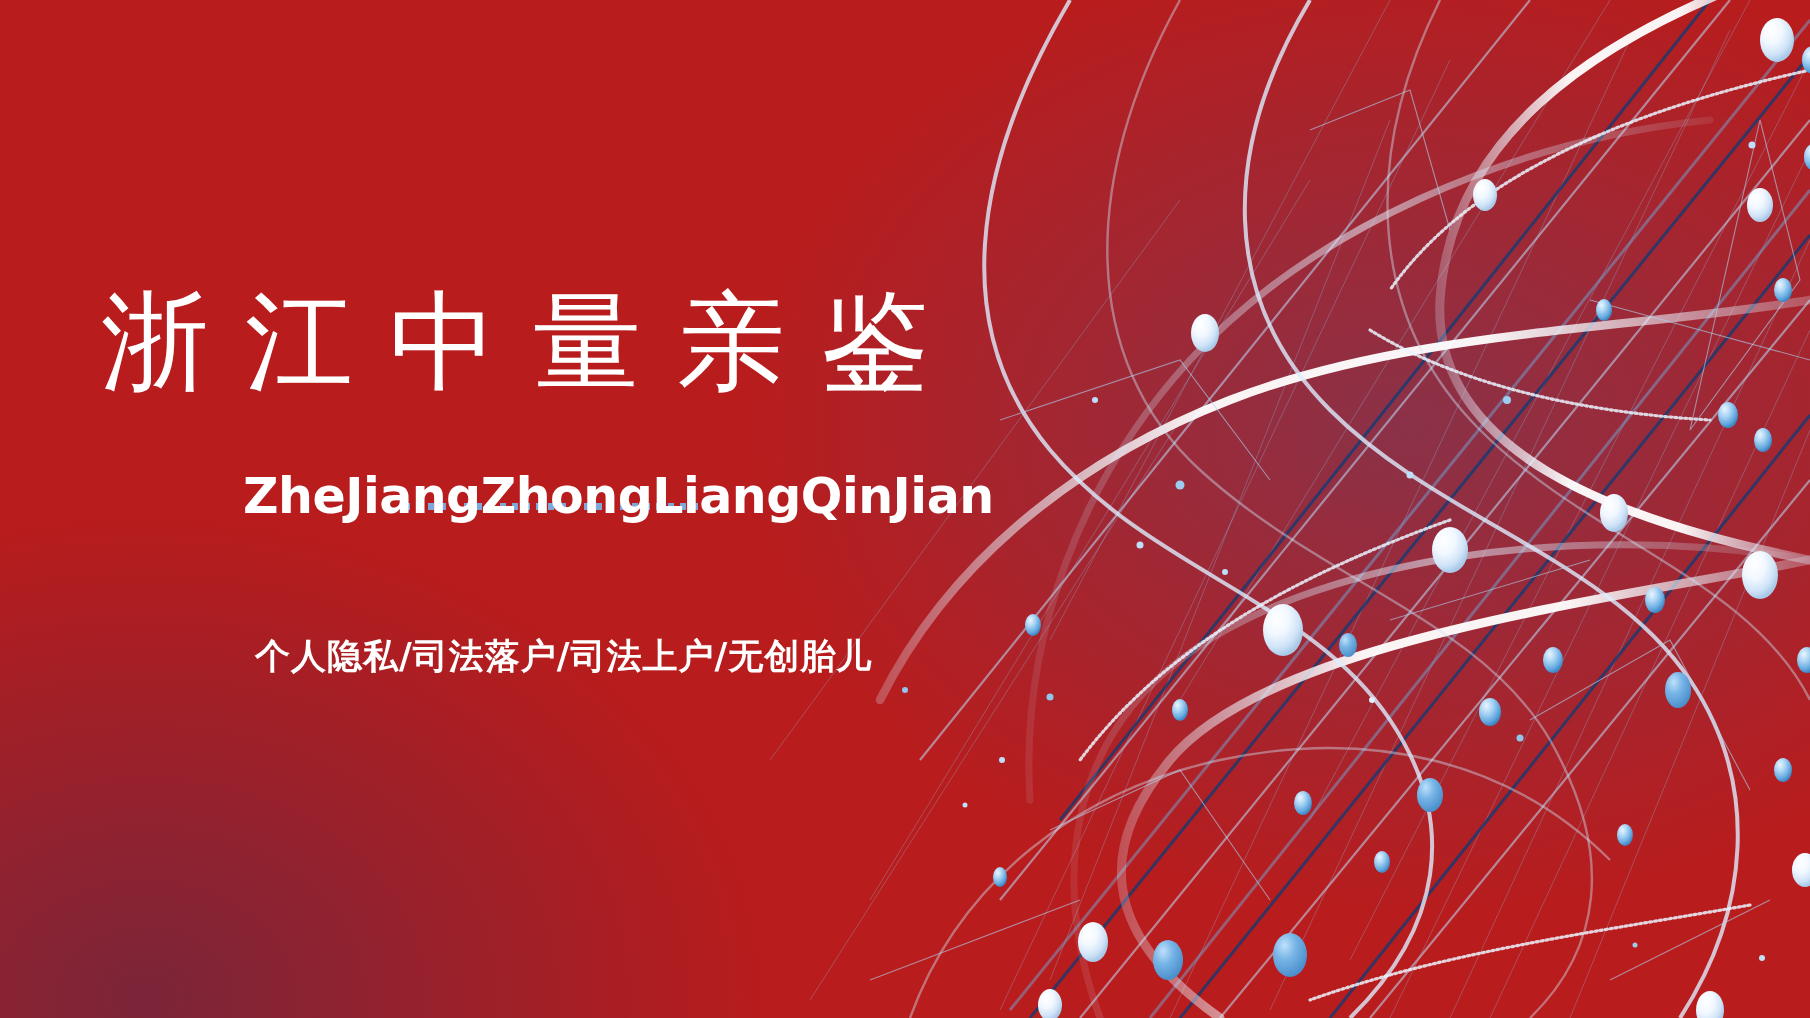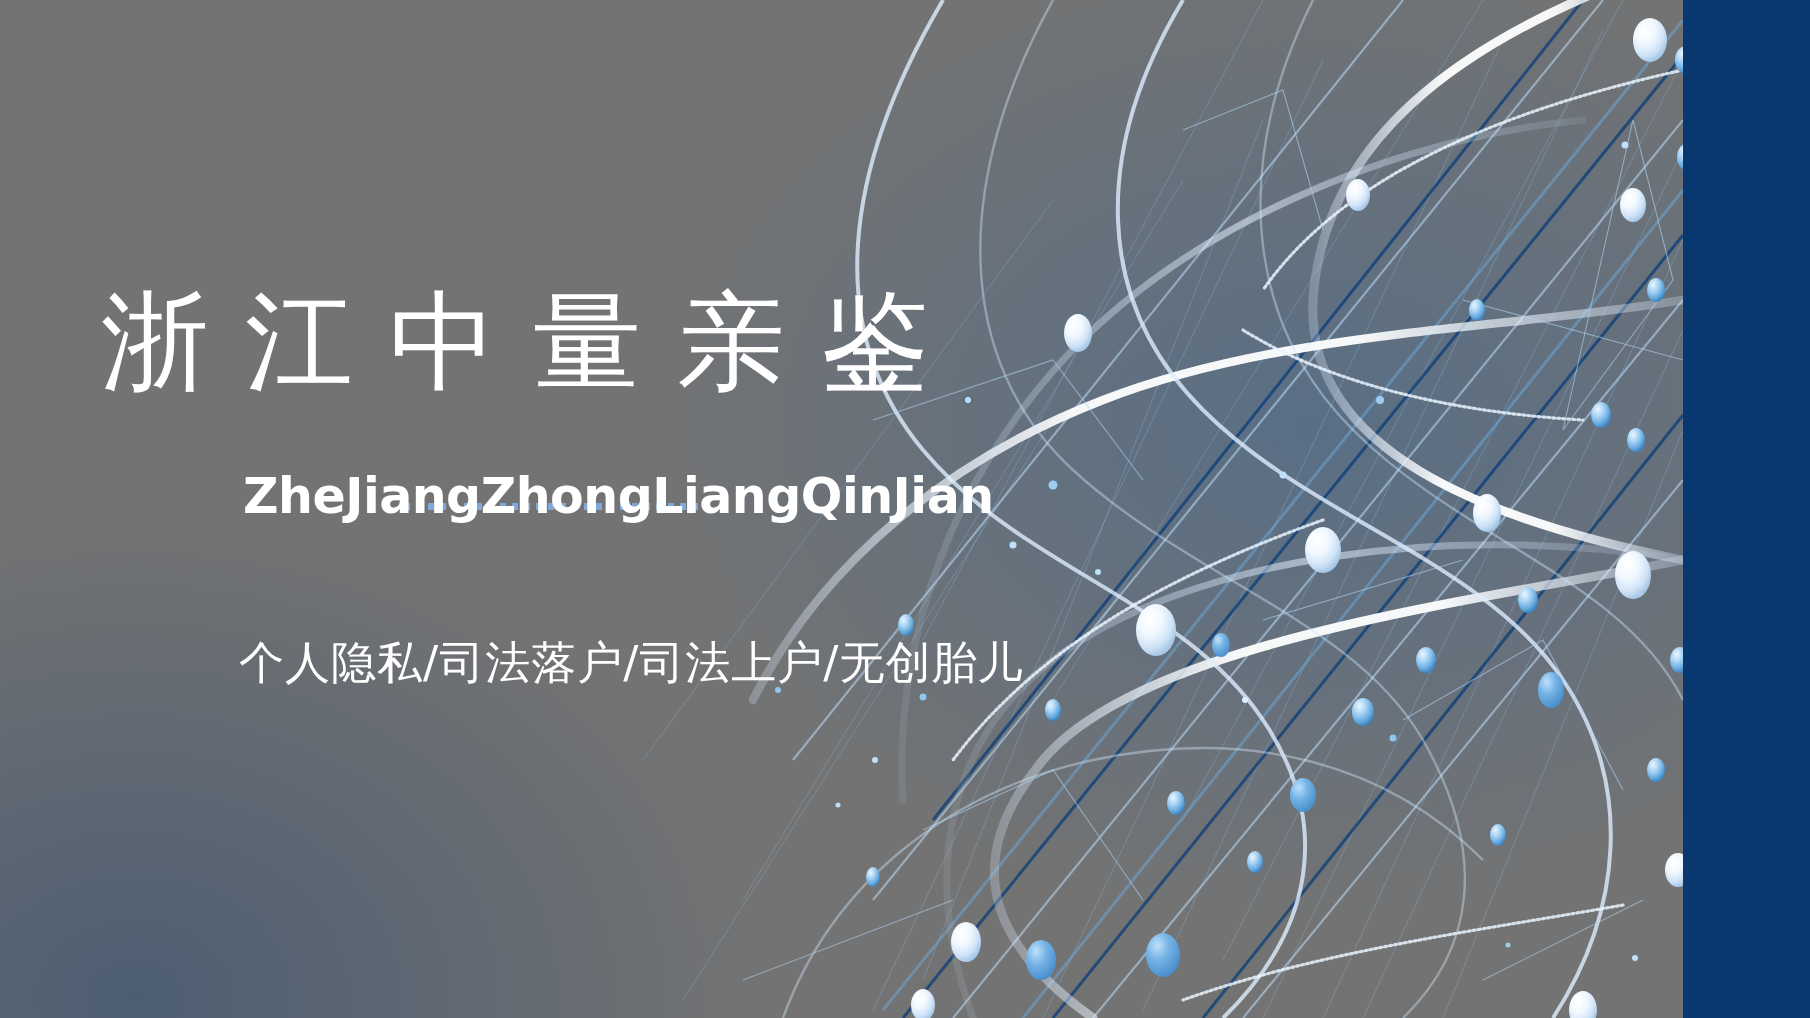--- a/index.html
+++ b/index.html
@@ -2,24 +2,24 @@
 <html><head>
 <meta charset="utf-8">
 <style>
   html, body {
     margin: 0;
     padding: 0;
     background: #08386f;
   }
   #stage {
     position: relative;
-    width: 1683px;
+    width: 1810px;
     height: 1018px;
     overflow: hidden;
-    background: #737373;
+    background: #b91c1c;
     font-family: "Liberation Sans", sans-serif;
   }
   
   #bg-wash {
     position: absolute;
     inset: 0;
     background:
       radial-gradient(ellipse 1100px 800px at 78% 42%, rgba(30,100,175,0.30) 0%, rgba(11,74,148,0.0) 62%),
       radial-gradient(ellipse 900px 700px at 8% 98%, rgba(6,54,112,0.35) 0%, rgba(11,74,148,0.0) 70%);
     pointer-events: none;
@@ -67,25 +67,25 @@
     top: 468px;
     font-family: "DejaVu Sans", "Liberation Sans", sans-serif;
     font-weight: 700;
     font-size: 49px;
     letter-spacing: -0.5px;
     color: #ffffff;
     white-space: nowrap;
   }
   .tagline {
     position: absolute;
-    left: 239px;
+    left: 255px;
     top: 633px;
     font-family: "DejaVu Sans", "Liberation Sans", sans-serif;
-    font-weight: 400;
-    font-size: 45px;
+    font-weight: 700;
+    font-size: 35px;
     letter-spacing: 1px;
     color: #ffffff;
     white-space: nowrap;
   }
 </style>
 </head>
 <body>
 
 <div id="stage">
 

